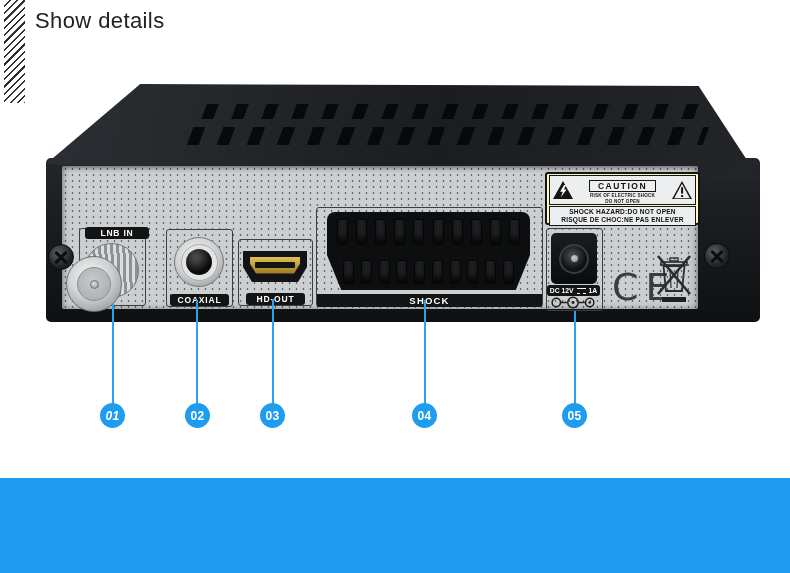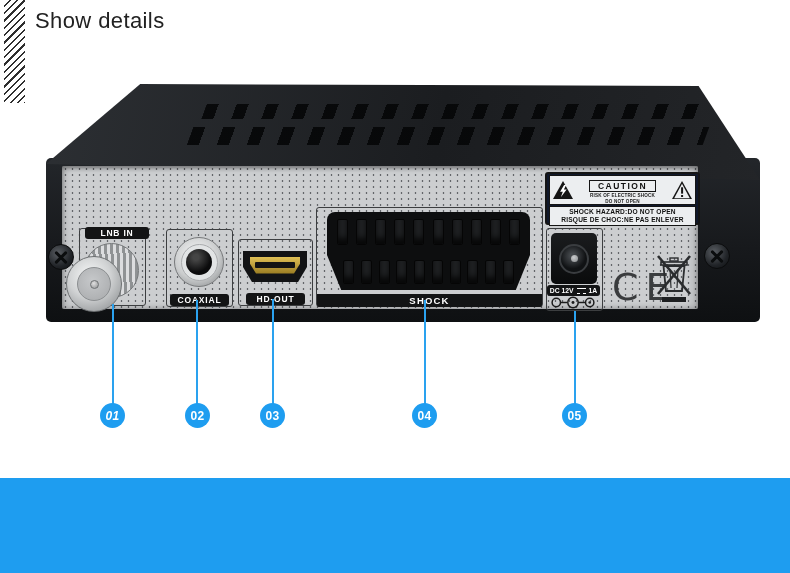--- a/index.html
+++ b/index.html
@@ -52,21 +52,21 @@
     content:""; position:absolute; left:4px; top:11px; width:16px; height:3px;
     background:#0b0d0e; border-radius:2px;
   }
   .screw::before { transform:rotate(45deg); }
   .screw::after  { transform:rotate(-45deg); }
   .screw.left  { left:48px;  top:244px; }
   .screw.right { left:704px; top:243px; }
   
   .caution {
     position:absolute; left:545px; top:172px; width:155px; height:53px;
-    background:#0f172a; border:2px solid #141414; border-radius:3px; padding:1px 2px;
+    background:#fef9c3; border:2px solid #141414; border-radius:3px; padding:1px 2px;
   }
   .caution-top {
     display:flex; align-items:center; justify-content:space-between;
     border:1px solid #141414; height:30px; padding:1px 2px; background:#eceef0;
   }
   .caution-mid { flex:1; text-align:center; padding:0 2px; }
   .caution-title {
     display:inline-block; border:1px solid #141414; font-weight:bold; font-size:8.5px;
     letter-spacing:1.5px; padding:0 8px; line-height:10px; color:#111;
   }

